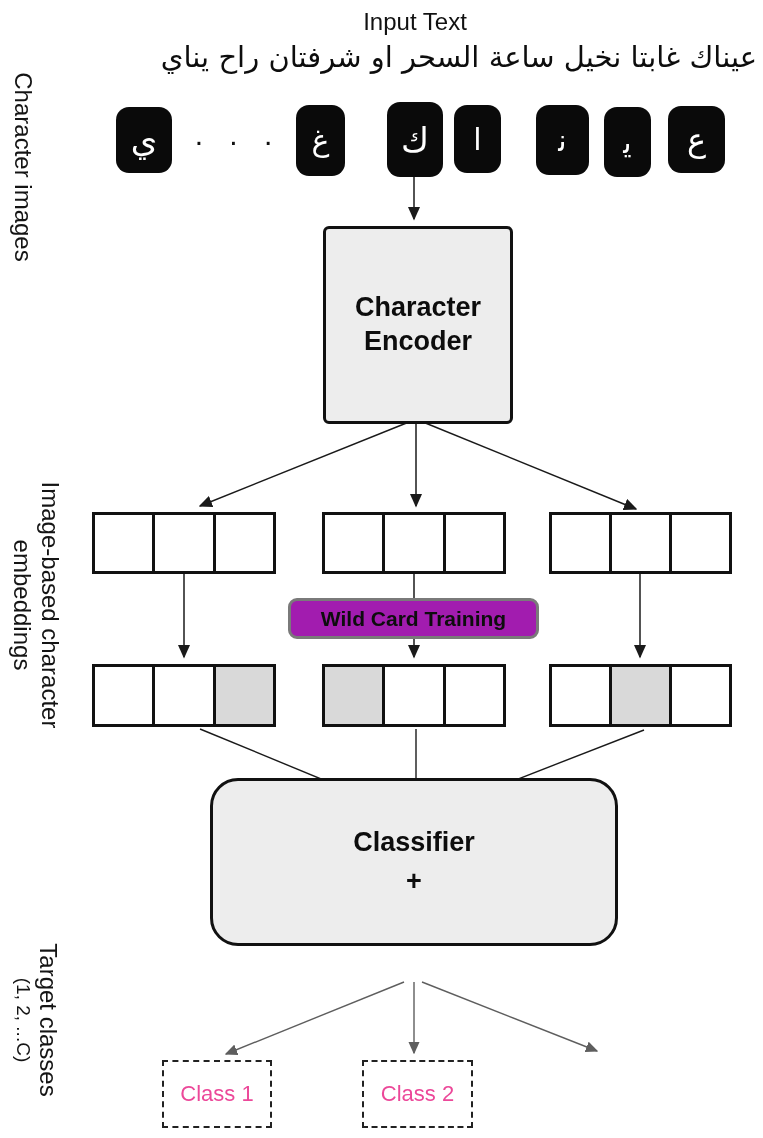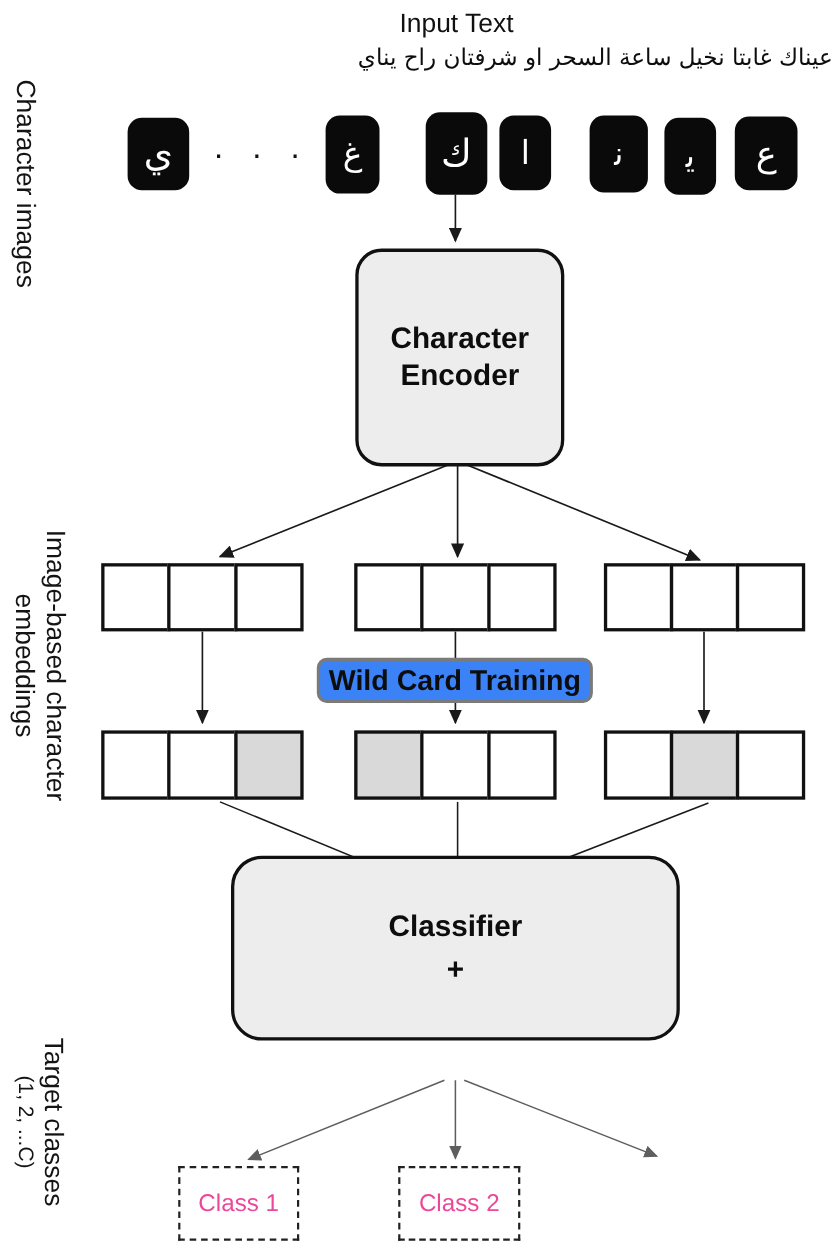--- a/index.html
+++ b/index.html
@@ -6,21 +6,21 @@
   .canvas{
     position:relative;width:763px;height:1138px;margin:0 auto;background:#ffffff;
     font-family:"Liberation Sans",sans-serif;color:#111;overflow:hidden;
   }
   .arrows{position:absolute;left:0;top:0;width:763px;height:1138px;z-index:1;}
 
   
   .title{position:absolute;left:335px;top:8px;width:160px;text-align:center;
     font-size:24px;color:#111;}
   .arabic{position:absolute;right:6px;top:40px;width:600px;text-align:right;direction:rtl;
-    font-size:21px;color:#0d0d0d;font-family:"DejaVu Sans","Liberation Sans",sans-serif;}
+    font-size:29px;color:#0d0d0d;font-family:"DejaVu Sans","Liberation Sans",sans-serif;}
 
   
   .side-label{position:absolute;transform:translate(-50%,-50%) rotate(90deg);
     white-space:nowrap;text-align:center;font-size:24px;color:#141414;line-height:1.15;z-index:2;}
   .side-label .small{font-size:19px;}
   #lbl-char-images{left:23px;top:167px;}
   #lbl-embeddings{left:36px;top:605px;}
   #lbl-targets{left:37px;top:1020px;}
 
   
@@ -34,27 +34,27 @@
   #t-noon{left:536px;top:105px;width:53px;height:70px;}
   #t-ya2{left:604px;top:107px;width:47px;height:70px;font-size:30px;}
   #t-ain{left:668px;top:106px;width:57px;height:67px;font-size:32px;}
   .dots{position:absolute;left:190px;top:118px;width:96px;text-align:center;
     font-size:30px;letter-spacing:9px;color:#111;z-index:2;}
 
   
   .proc{position:absolute;background:#ededed;border:3px solid #111;z-index:2;
     display:flex;flex-direction:column;align-items:center;justify-content:center;
     font-weight:bold;text-align:center;color:#0d0d0d;}
-  #encoder{left:323px;top:226px;width:184px;height:192px;border-radius:24px;
+  #encoder{left:323px;top:226px;width:184px;height:192px;border-radius:6px;
     font-size:27px;line-height:1.25;}
   #encoder .lbl{width:160px;}
   #classifier{left:210px;top:778px;width:402px;height:162px;border-radius:28px;
     font-size:27px;line-height:1.45;}
   #wildcard{left:288px;top:598px;width:245px;height:35px;border-radius:9px;
-    background:#3b82f6;border:3px solid #7a7a7a;font-size:26px;justify-content:center;}
+    background:#a21caf;border:3px solid #7a7a7a;font-size:21px;justify-content:center;}
 
   
   .group{position:absolute;display:flex;z-index:2;}
   .row1{top:512px;height:62px;}
   .row2{top:664px;height:63px;}
   .gL{left:92px;width:184px;}
   .gC{left:322px;width:184px;}
   .gR{left:549px;width:183px;}
   .cell{flex:1;background:#ffffff;border:3px solid #111;margin-left:-3px;box-sizing:border-box;}
   .cell:first-child{margin-left:0;}

